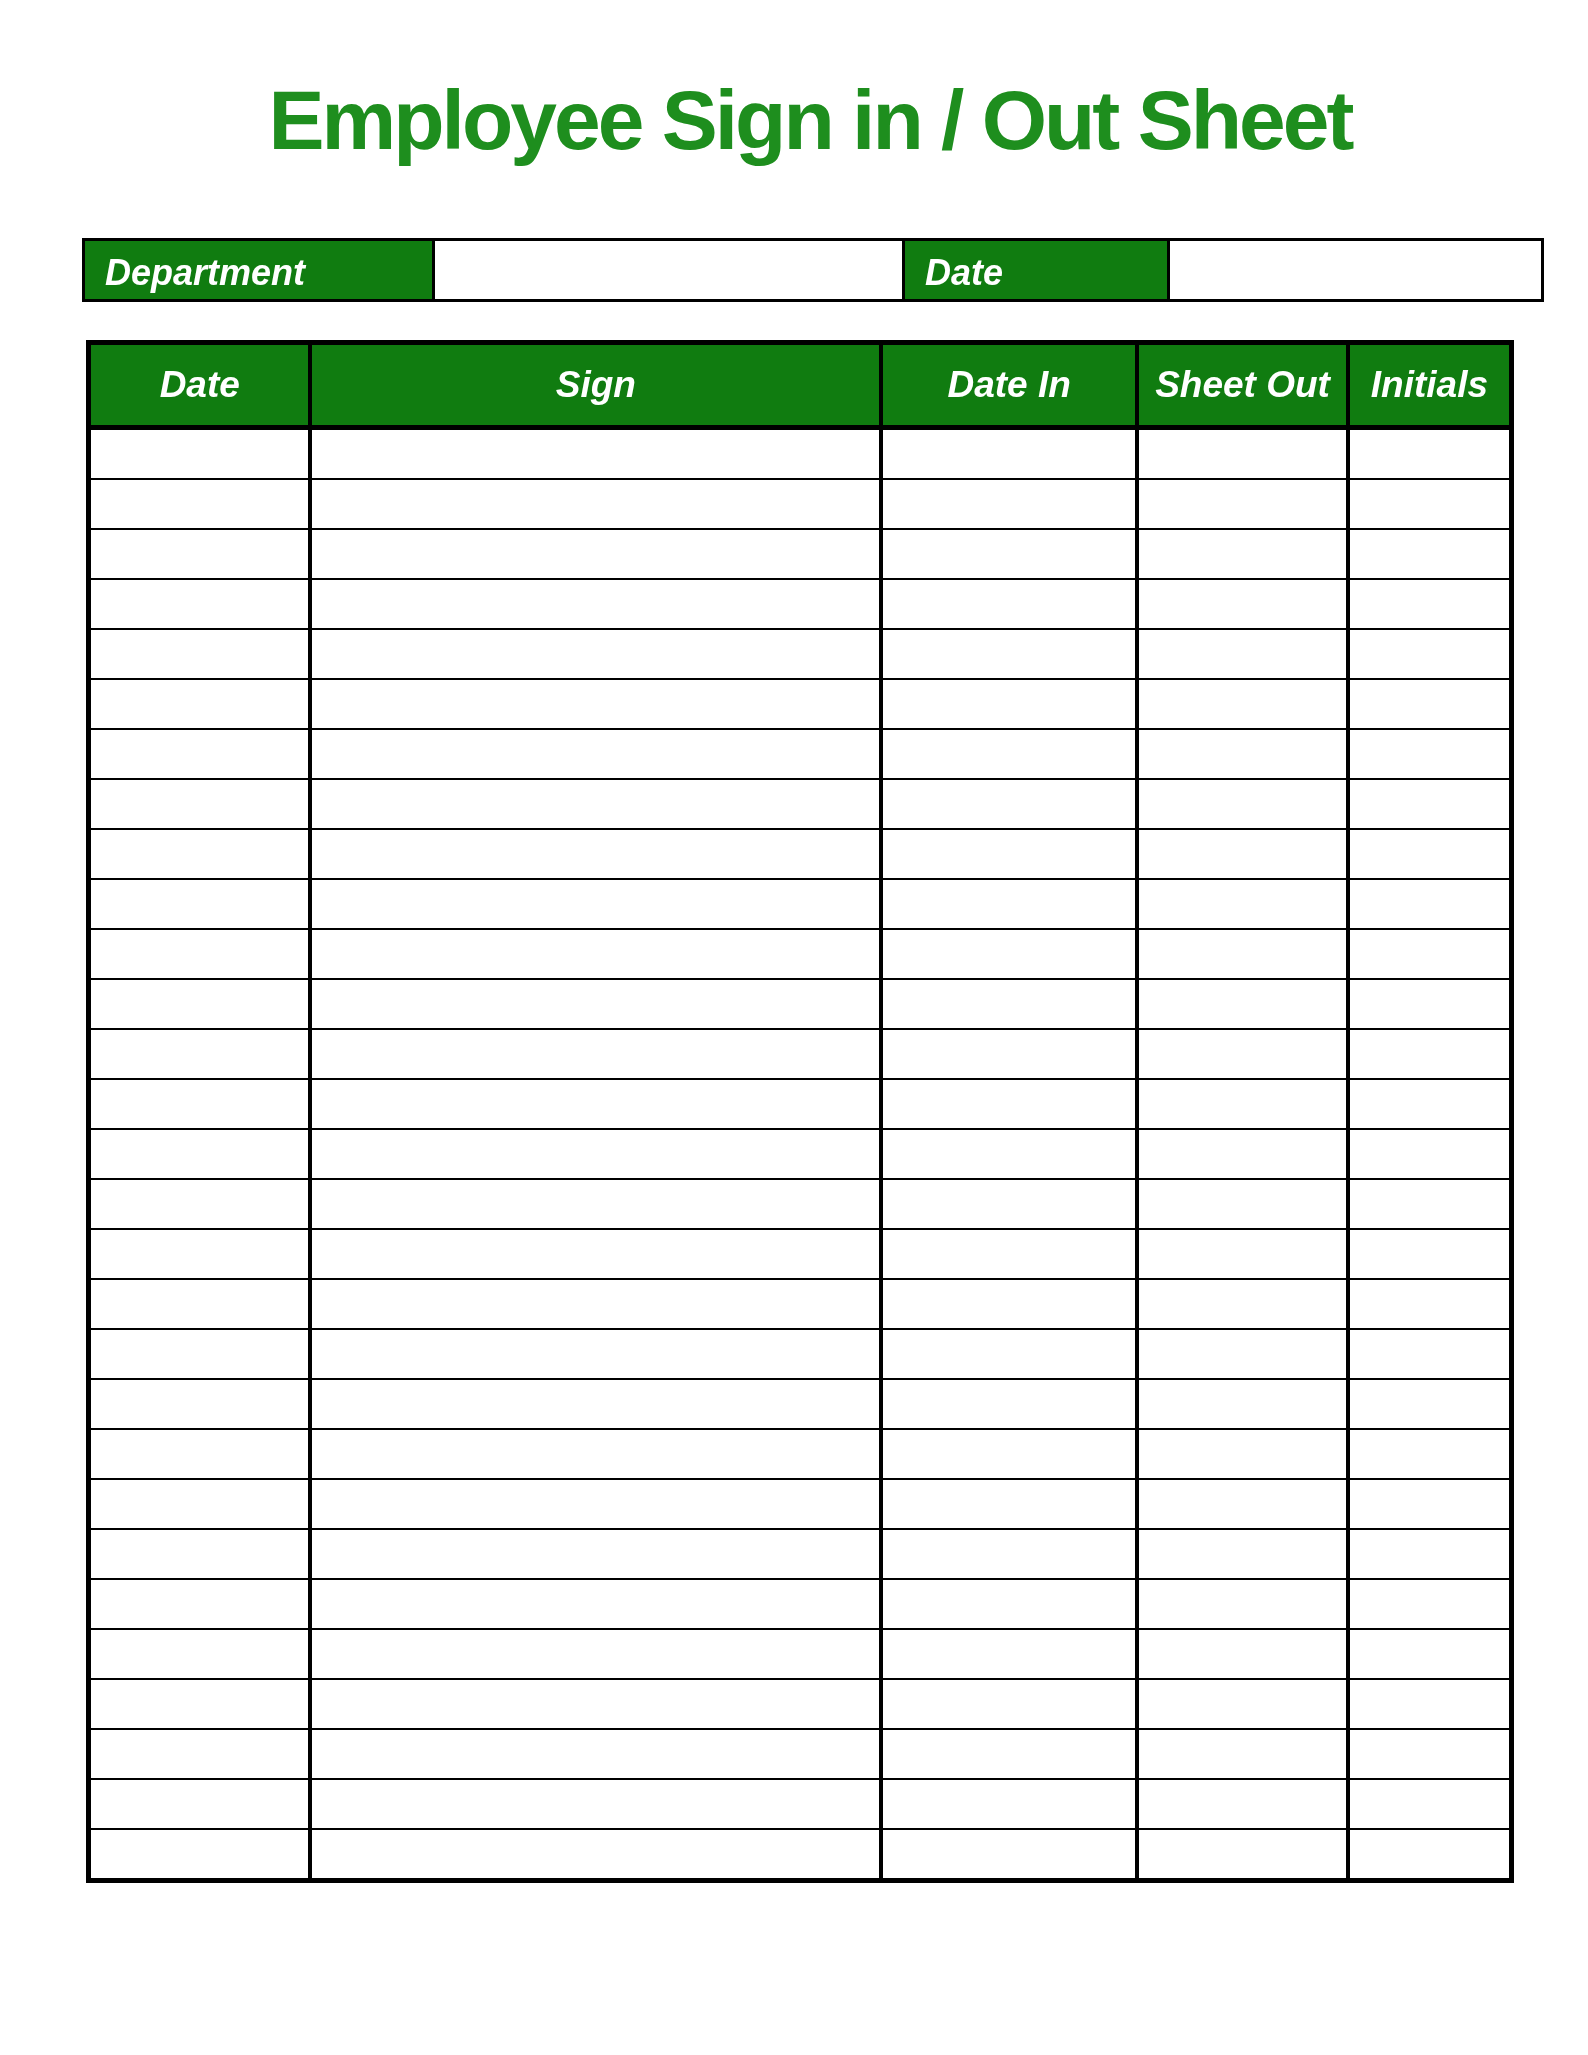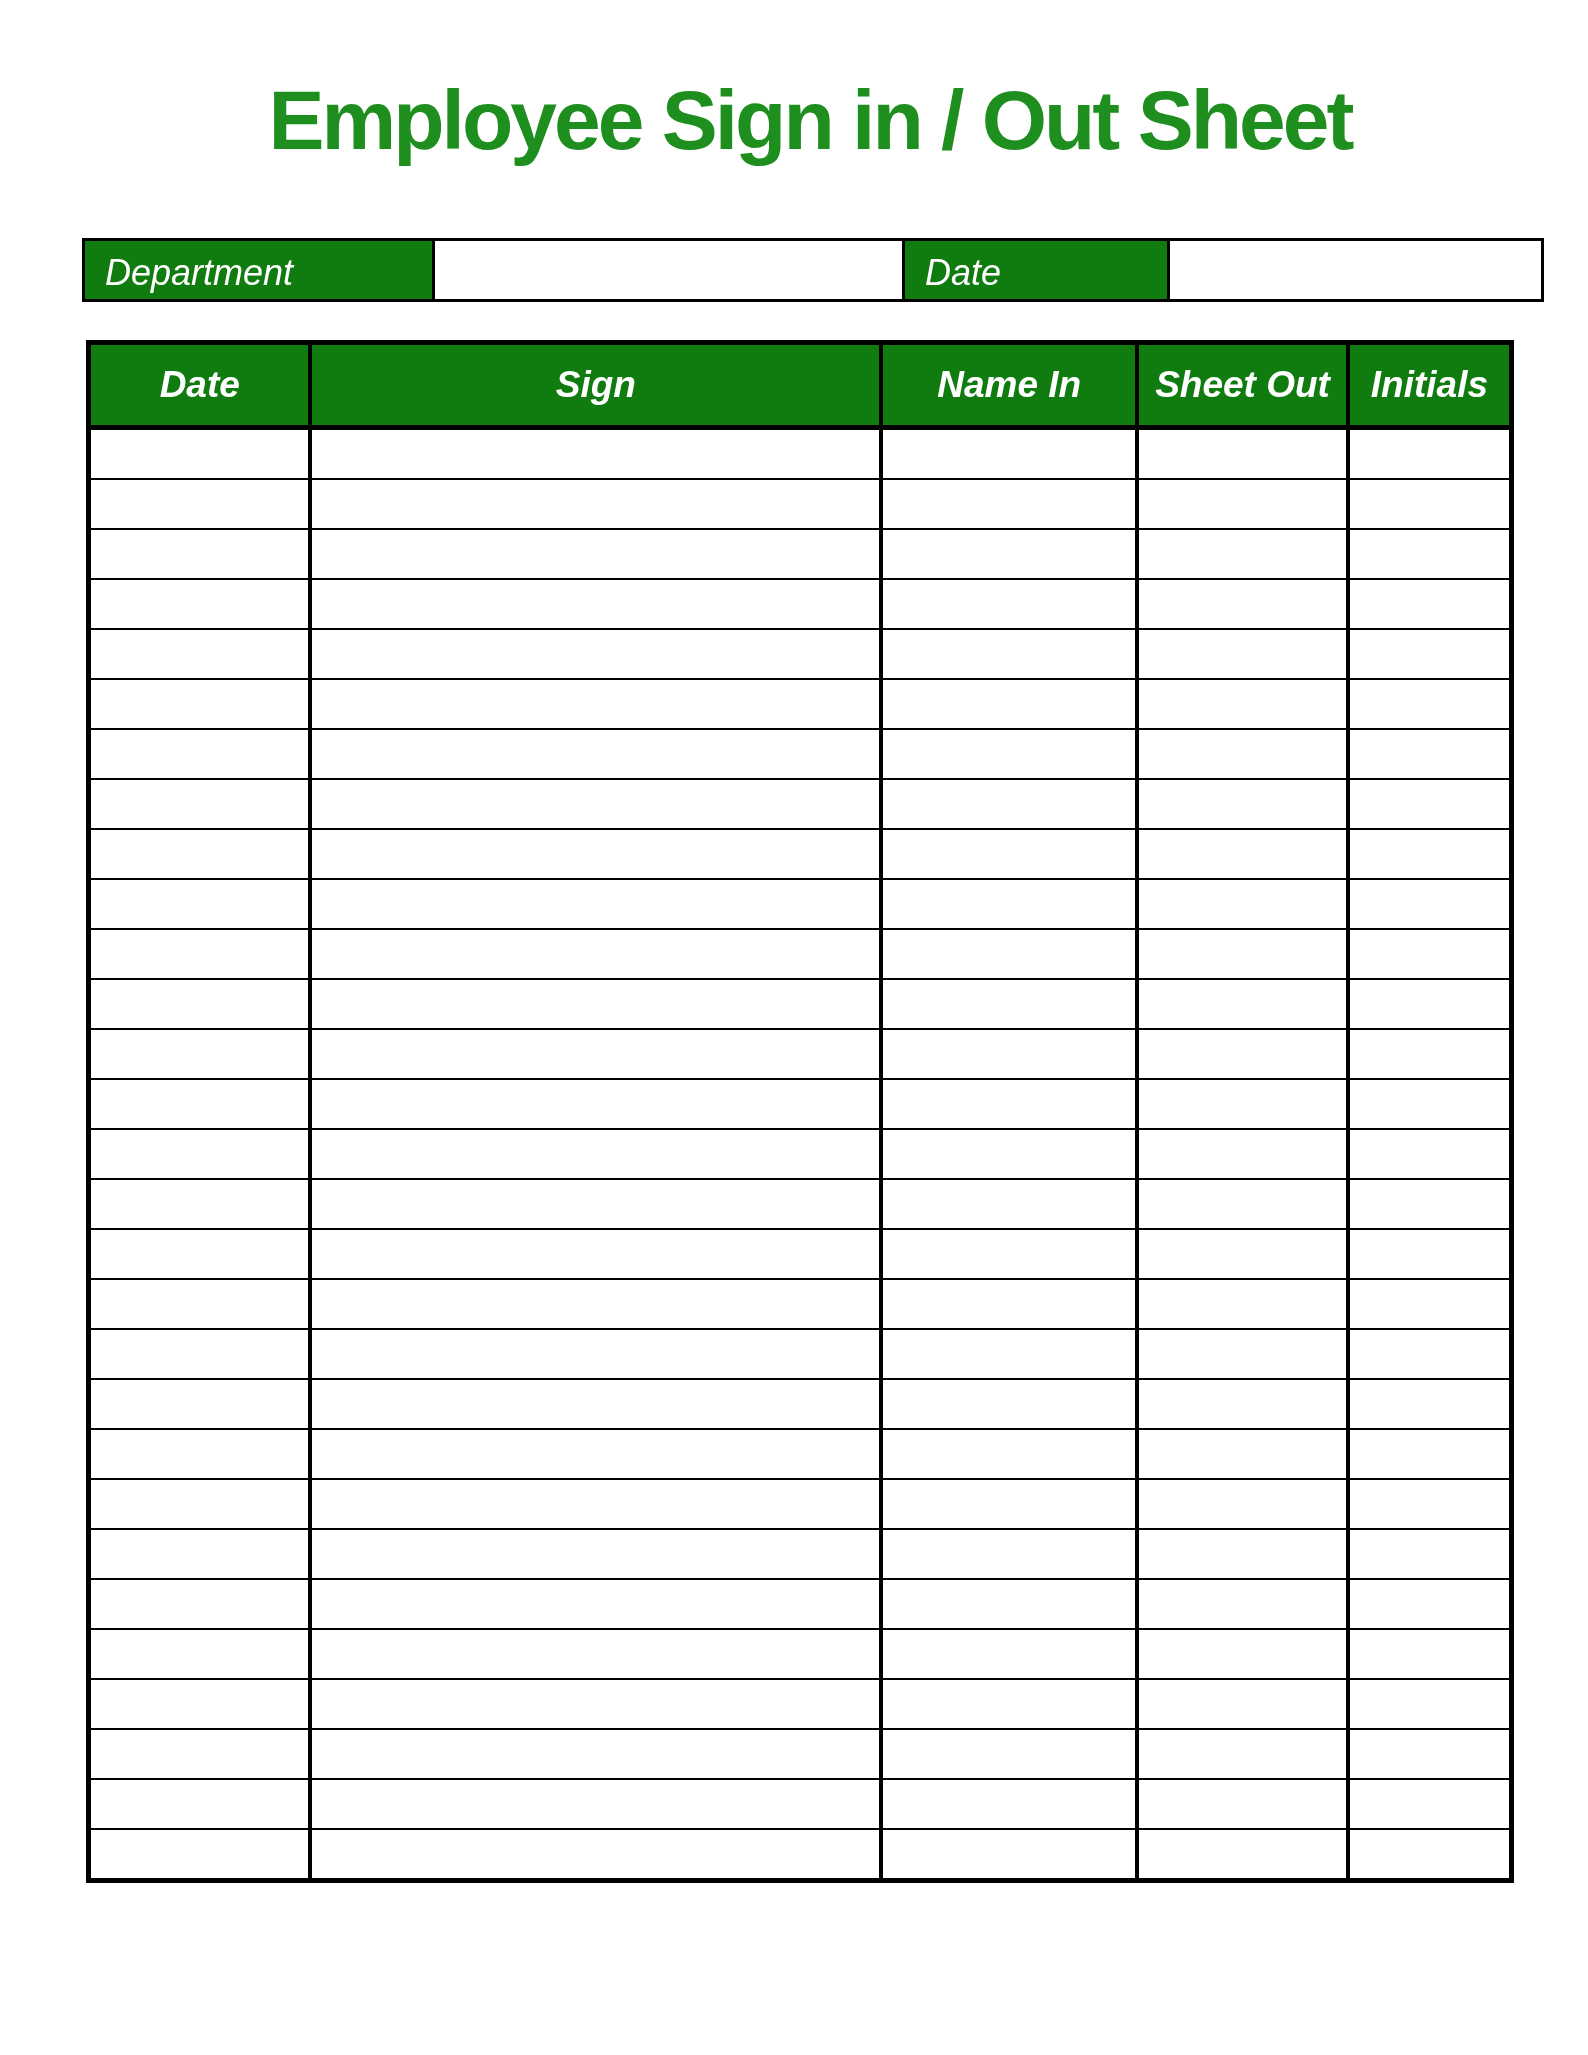--- a/index.html
+++ b/index.html
@@ -31,21 +31,21 @@
     width:1462px;height:64px;
     box-sizing:border-box;
     border:3px solid var(--border-black);
     display:flex;
     background:#fff;
   }
   .bar-cell{box-sizing:border-box;height:100%;}
   .bar-label{
     background:var(--cell-green);
     color:var(--header-text);
-    font-weight:normal;font-style:italic;font-size:36px;
+    font-weight:bold;font-style:italic;font-size:36px;
     display:flex;align-items:flex-end;
     padding:0 0 5px 20px;
     border-right:3px solid var(--border-black);
   }
   .bar-label.dept{width:350px;}
   .bar-label.date{width:265px;}
   .bar-value{background:#ffffff;}
   .bar-value.dept{width:470px;border-right:3px solid var(--border-black);}
   .bar-value.date{flex:1;}
   
@@ -102,21 +102,21 @@
       <col class="c0">
         <col class="c1">
         <col class="c2">
         <col class="c3">
         <col class="c4">
     </colgroup>
     <thead>
       <tr>
         <th>Date</th>
         <th>Sign</th>
-        <th>Name In</th>
+        <th>Date In</th>
         <th>Sheet Out</th>
         <th>Initials</th>
       </tr>
     </thead>
     <tbody>
         <tr>
           <td></td>
           <td></td>
           <td></td>
           <td></td>

